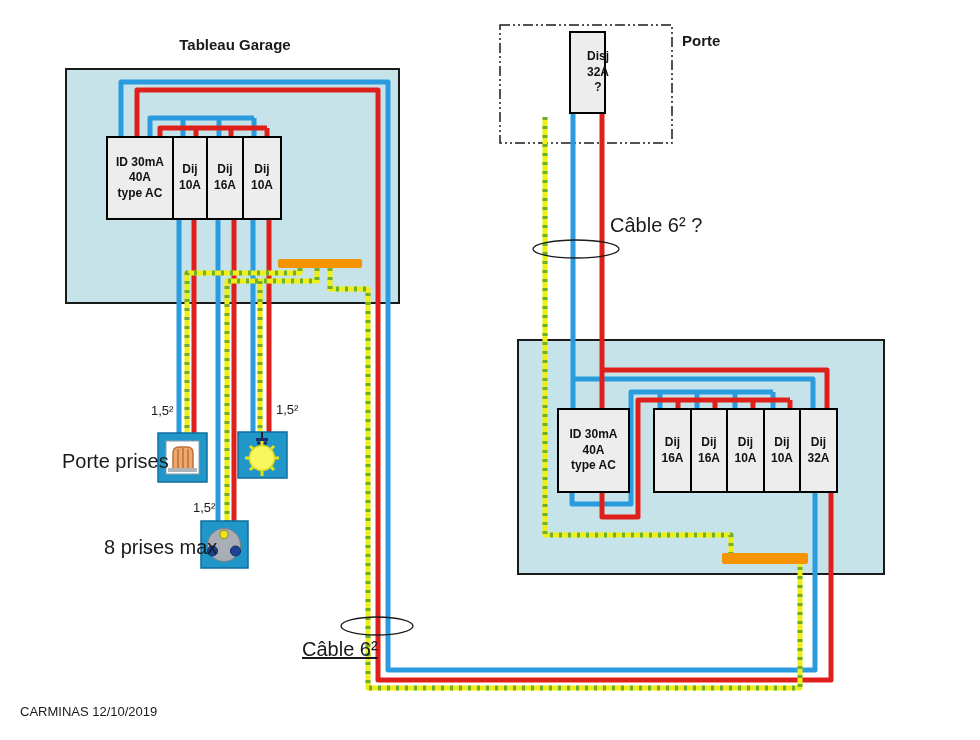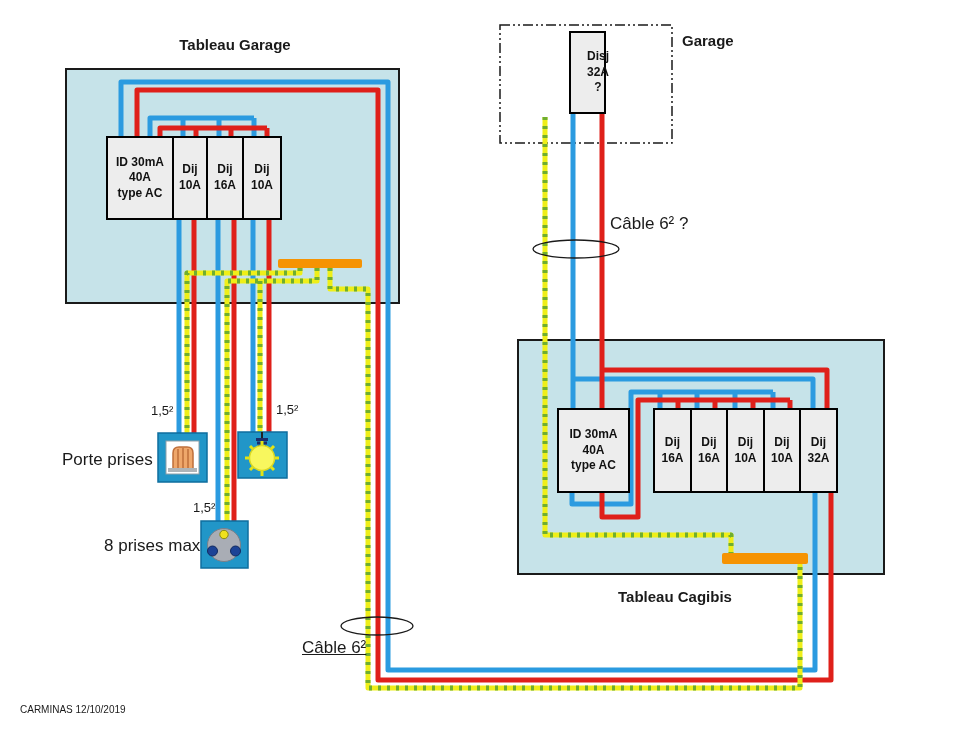--- a/index.html
+++ b/index.html
@@ -1,20 +1,20 @@
 <!DOCTYPE html>
 <html style="--c-blue: #2b9be0; --c-red: #df201a; --c-yellow: #efef18; --c-green: #6fae2f; --c-orange: #f59303; --c-panel: #c6e3e9; --c-module: #ededed; --c-device: #2196c8;"><head>
 <meta charset="utf-8">
 <style>
   html,body{margin:0;padding:0;background:#fff;}
   #canvas{position:relative;width:980px;height:740px;background:#ffffff;overflow:hidden;
           font-family:"Liberation Sans",sans-serif;}
   #wires{position:absolute;left:0;top:0;z-index:1;}
   .lbl{position:absolute;z-index:3;color:#1a1a1a;font-family:"Liberation Sans",sans-serif;
-       font-size:17px;white-space:nowrap;}
+       font-size:20px;white-space:nowrap;}
   .lbl.bold{font-weight:bold;font-size:15px;}
   .lbl.center{text-align:center;}
   .module-box{position:absolute;z-index:2;display:flex;background:var(--c-module,#ededed);
               border:2px solid #000;box-sizing:border-box;}
   .cell{flex:none;display:flex;flex-direction:column;justify-content:center;text-align:center;
         font-weight:bold;font-size:12px;line-height:1.3;color:#111;border-left:2px solid #000;}
   .cell:first-child{border-left:none;}
   .cell span{display:block;}
   
   .w-blue{stroke:var(--c-blue,#2b9be0);}
@@ -197,24 +197,23 @@
       <span>Dij</span>
       <span>10A</span>
     </div>
     <div class="cell" style="width:35px;">
       <span>Dij</span>
       <span>32A</span>
     </div>
   </div>
 
   <div class="lbl bold center" style="left:120px;top:36px;width:230px;">Tableau Garage</div>
-  <div class="lbl bold" style="left:682px;top:32px;">Garage</div>
-  <div class="lbl bold center" style="left:560px;top:588px;width:230px;">Tableau Cagibis</div>
+  <div class="lbl bold" style="left:682px;top:32px;">Porte</div>
   <div class="lbl" style="left:610px;top:214px;">Câble 6² ?</div>
   <div class="lbl" style="left:302px;top:638px;text-decoration:underline;">Câble 6²</div>
   <div class="lbl" style="left:151px;top:403px;font-size:13px;">1,5²</div>
   <div class="lbl" style="left:276px;top:402px;font-size:13px;">1,5²</div>
   <div class="lbl" style="left:193px;top:500px;font-size:13px;">1,5²</div>
   <div class="lbl" style="left:62px;top:450px;">Porte prises</div>
   <div class="lbl" style="left:104px;top:536px;">8 prises max</div>
-  <div class="lbl" style="left:20px;top:704px;font-size:10px;">CARMINAS 12/10/2019</div>
+  <div class="lbl" style="left:20px;top:704px;font-size:13px;">CARMINAS 12/10/2019</div>
 
 </div>
 
 </body></html>

